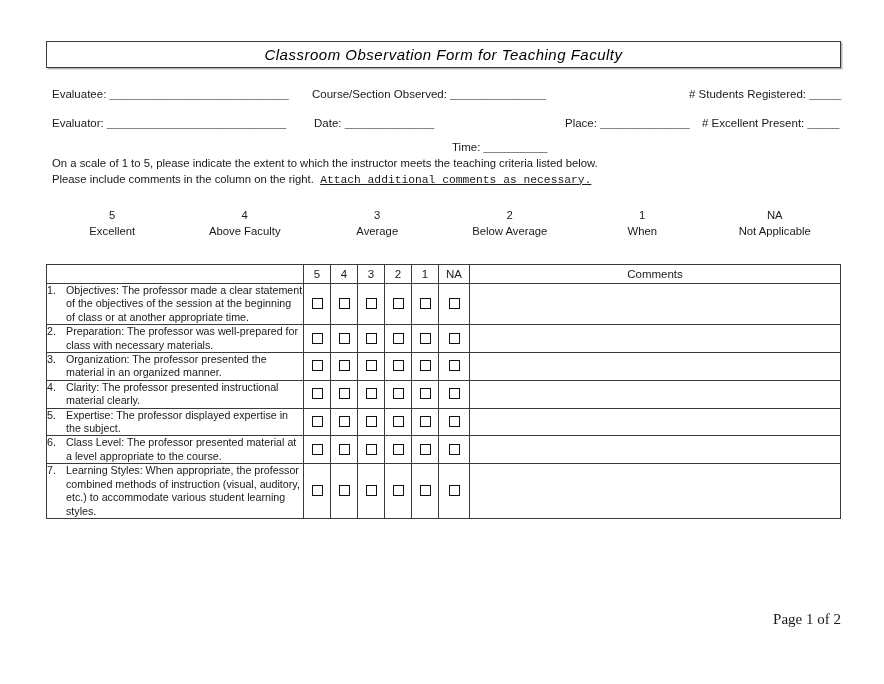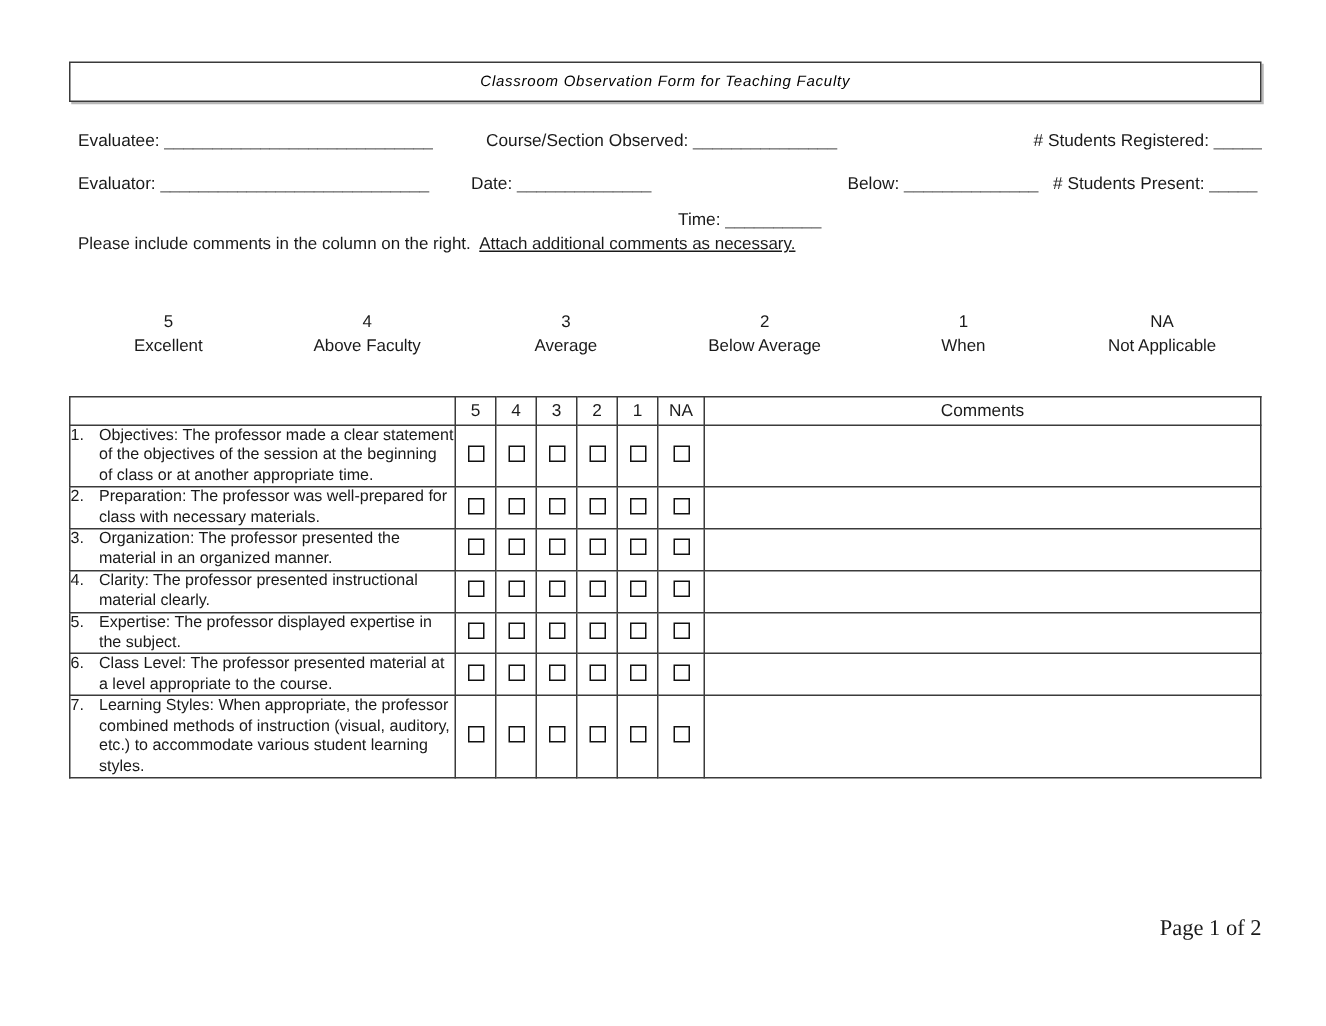--- a/index.html
+++ b/index.html
@@ -33,21 +33,21 @@
     border: 1px solid #3a3a3a;
     box-shadow: 1.5px 1.5px 0 0 #b8b8b8;
     box-sizing: border-box;
     display: flex;
     align-items: center;
     justify-content: center;
     background: #ffffff;
   }
   .title-text {
     font-style: italic;
-    font-size: 10px;
+    font-size: 15px;
     letter-spacing: 0.5px;
     color: #000;
     white-space: nowrap;
   }
 
   
   .field-row {
     position: absolute;
     left: 52px;
     width: 800px;
@@ -64,40 +64,40 @@
     white-space: nowrap;
   }
   .field .lbl { }
   .field .rule {
     letter-spacing: 0px;
     color: #555;
   }
 
   
   #f-evaluatee        { left: 0px; }
-  #f-course           { left: 272px; }
+  #f-course           { left: 260px; }
   #f-registered       { left: 637px; }
 
   #f-evaluator        { left: 0px; }
   #f-date             { left: 262px; }
   #f-time             { left: 400px; margin-top: 24px; }
   #f-place            { left: 513px; }
   #f-present          { left: 650px; }
 
   
   .instructions {
     position: absolute;
     left: 52px;
     top: 156px;
     width: 720px;
     font-size: 11.3px;
     line-height: 15.5px;
     color: #1a1a1a;
   }
-  .instructions .u { text-decoration: underline; }
+  .instructions .u { text-decoration: underline; font-family: Liberation Mono, monospace; }
 
   
   .scale {
     position: absolute;
     left: 46px;
     top: 207px;
     width: 795px;
     height: 36px;
     display: flex;
   }
@@ -196,25 +196,26 @@
   <div class="field-row" id="field-row-1">
     <span class="field" id="f-evaluatee"><span class="lbl">Evaluatee:</span> <span class="rule">____________________________</span></span>
     <span class="field" id="f-course"><span class="lbl">Course/Section Observed:</span> <span class="rule">_______________</span></span>
     <span class="field" id="f-registered"><span class="lbl"># Students Registered:</span> <span class="rule">_____</span></span>
   </div>
 
   <div class="field-row" id="field-row-2">
     <span class="field" id="f-evaluator"><span class="lbl">Evaluator:</span> <span class="rule">____________________________</span></span>
     <span class="field" id="f-date"><span class="lbl">Date:</span> <span class="rule">______________</span></span>
     <span class="field" id="f-time"><span class="lbl">Time:</span> <span class="rule">__________</span></span>
-    <span class="field" id="f-place"><span class="lbl">Below:</span> <span class="rule">______________</span></span>
-    <span class="field" id="f-present"><span class="lbl"># Students Present:</span> <span class="rule">_____</span></span>
+    <span class="field" id="f-place"><span class="lbl">Place:</span> <span class="rule">______________</span></span>
+    <span class="field" id="f-present"><span class="lbl"># Excellent Present:</span> <span class="rule">_____</span></span>
   </div>
 
   <div class="instructions">
+    <div>On a scale of 1 to 5, please indicate the extent to which the instructor meets the teaching criteria listed below.</div>
     <div><span>Please include comments in the column on the right.</span>&nbsp; <span class="u">Attach additional comments as necessary.</span></div>
   </div>
 
   <div class="scale">
     <div class="scale-item">
       <span class="num">5</span>
       <span class="lab">Excellent</span>
     </div>
     <div class="scale-item">
       <span class="num">4</span>

